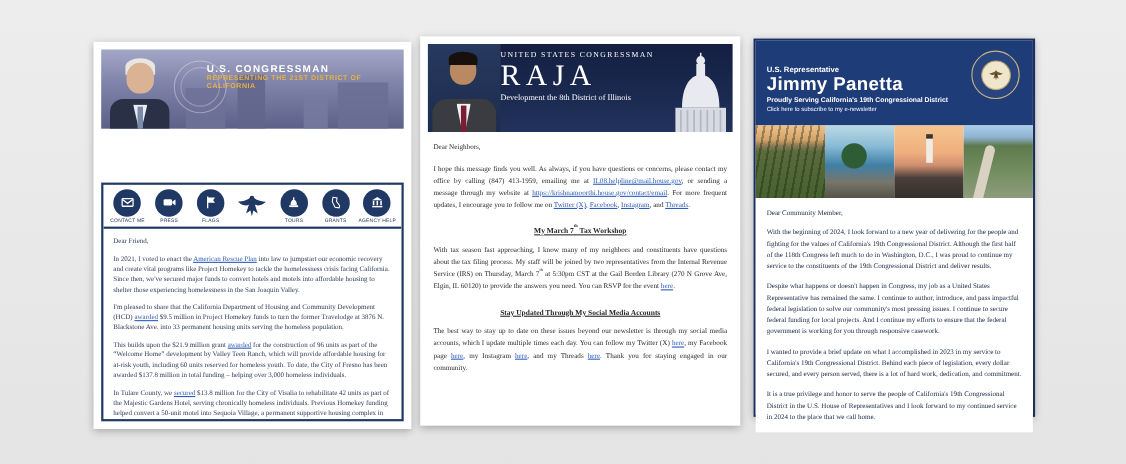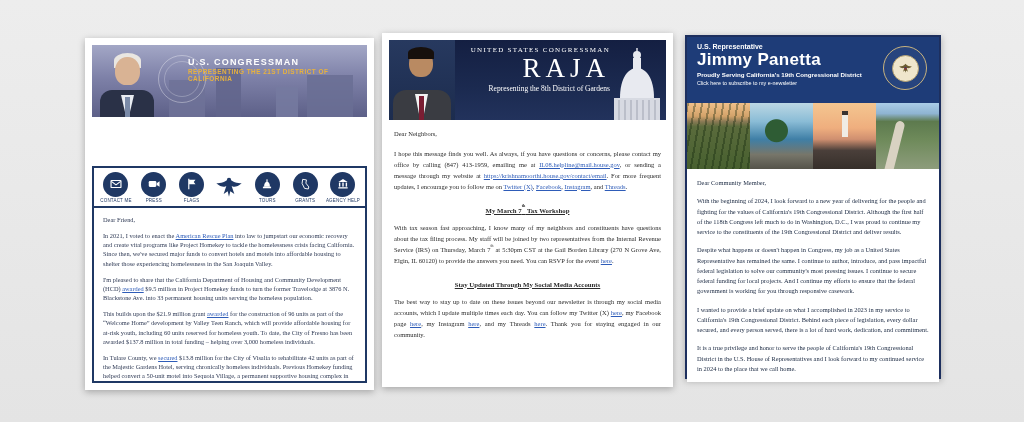--- a/index.html
+++ b/index.html
@@ -53,34 +53,34 @@
   #card-raja{left:382px;top:33px;width:291px;height:354px;padding:7px;display:flex;flex-direction:column;}
   .raja-header{flex:none;position:relative;height:80px;overflow:hidden;color:#fff;
     background:linear-gradient(180deg,#141f42 0%,var(--raja-navy) 60%,#22325c 100%);}
   .raja-portrait{position:absolute;left:0;top:0;width:66px;height:80px;background:linear-gradient(180deg,#27395f,#1c2c4e);}
   .raja-portrait .head{position:absolute;top:10px;left:20px;width:24px;height:27px;border-radius:48% 48% 45% 45%;background:#b98a62;}
   .raja-portrait .hair{position:absolute;top:7px;left:19px;width:26px;height:12px;border-radius:50% 50% 0 0;background:#17100c;}
   .raja-portrait .suit{position:absolute;bottom:0;left:4px;width:58px;height:30px;border-radius:13px 13px 0 0;background:#3a3c42;}
   .raja-portrait .shirt{position:absolute;bottom:0;left:26px;width:13px;height:26px;background:#f2f2f2;clip-path:polygon(0 0,100% 0,60% 100%,40% 100%);}
   .raja-portrait .tie{position:absolute;bottom:0;left:30px;width:5px;height:24px;background:#7a1e33;}
   .raja-dome{position:absolute;right:0;bottom:0;width:58px;height:78px;}
-  .raja-titles{position:absolute;left:66px;right:56px;top:6px;text-align:right;}
+  .raja-titles{position:absolute;left:66px;right:56px;top:6px;text-align:left;}
   .raja-pre{font-size:7px;letter-spacing:1.3px;}
-  .raja-first{font-size:27px;letter-spacing:5px;line-height:1.0;margin-top:1px;margin-left:30px;}
+  .raja-first{font-size:27px;letter-spacing:5px;line-height:1.0;margin-top:1px;}
   .raja-last{font-size:14.5px;letter-spacing:1.8px;line-height:1.1;}
   .raja-tag{font-size:7.5px;margin-top:2px;}
   .raja-body{flex:1;padding:9px 5px 0;font-size:6.5px;line-height:1.68;color:#2b2b2b;text-align:justify;}
   .raja-body .salut{text-align:left;margin-bottom:9px;}
   .raja-body p{margin-bottom:9px;}
   .raja-h{text-align:center;font-weight:bold;text-decoration:underline;font-size:6.8px;margin:12px 0 7px;}
 
   
   #card-panetta{left:685px;top:35px;width:256px;height:344px;border:2px solid #1d2f5e;display:flex;flex-direction:column;}
-  .pan-header{flex:none;position:relative;height:66px;background:var(--panetta-navy);color:#fff;
-    font-family:"Liberation Sans","DejaVu Sans",sans-serif;padding:6px 10px 0;}
+  .pan-header{flex:none;position:relative;height:77px;background:var(--panetta-navy);color:#fff;
+    font-family:"Liberation Sans","DejaVu Sans",sans-serif;padding:23px 10px 0;}
   .pan-pre{font-size:7px;font-weight:bold;}
   .pan-name{font-size:17px;font-weight:bold;letter-spacing:.3px;line-height:1.15;}
   .pan-tag{font-size:6.2px;font-weight:bold;margin-top:1px;}
   .pan-sub{font-size:5.4px;margin-top:2px;cursor:pointer;}
   .pan-seal{position:absolute;right:12px;top:9px;width:44px;height:44px;border-radius:50%;
     background:#27447e;border:1.5px solid var(--seal-gold);display:flex;align-items:center;justify-content:center;}
   .pan-seal .inner{width:27px;height:27px;border-radius:50%;background:#efe6cc;border:1px solid #b6a271;
     display:flex;align-items:center;justify-content:center;}
   .pan-seal svg{width:19px;height:19px;}
   .pan-photos{flex:none;height:66px;display:flex;}
@@ -223,21 +223,21 @@
             </g>
           <path d="M12 56 C12 36 20 26 29 26 C38 26 46 36 46 56 Z" fill="#e8eaf0"></path>
           <rect x="25" y="16" width="8" height="11" fill="#e8eaf0"></rect>
           <circle cx="29" cy="13" r="4" fill="#e8eaf0"></circle>
           <rect x="28.3" y="6" width="1.4" height="5" fill="#e8eaf0"></rect>
         </svg>
       </div>
       <div class="raja-titles">
         <div class="raja-pre">UNITED STATES CONGRESSMAN</div>
         <div class="raja-first">RAJA</div>
-        <div class="raja-tag">Representing the 8th District of Gardens</div>
+        <div class="raja-tag">Development the 8th District of Illinois</div>
       </div>
     </div>
     <div class="raja-body">
       <p class="salut">Dear Neighbors,</p>
       <p><span>I hope this message finds you well. As always, if you have questions or concerns, please contact my office by calling (847) 413-1959, emailing me at </span><a class="lnk" href="#">IL08.helpline@mail.house.gov</a><span>, or sending a message through my website at </span><a class="lnk" href="#">https://krishnamoorthi.house.gov/contact/email</a><span>. For more frequent updates, I encourage you to follow me on </span><a class="lnk" href="#">Twitter (X)</a><span>, </span><a class="lnk" href="#">Facebook</a><span>, </span><a class="lnk" href="#">Instagram</a><span>, and </span><a class="lnk" href="#">Threads</a><span>.</span></p>
       <div class="raja-h"><span>My March 7</span><sup>th</sup><span> Tax Workshop</span></div>
       <p><span>With tax season fast approaching, I know many of my neighbors and constituents have questions about the tax filing process. My staff will be joined by two representatives from the Internal Revenue Service (IRS) on Thursday, March 7</span><sup>th</sup><span> at 5:30pm CST at the Gail Borden Library (270 N Grove Ave, Elgin, IL 60120) to provide the answers you need. You can RSVP for the event </span><a class="lnk" href="#">here</a><span>.</span></p>
       <div class="raja-h"><span>Stay Updated Through My Social Media Accounts</span></div>
       <p><span>The best way to stay up to date on these issues beyond our newsletter is through my social media accounts, which I update multiple times each day. You can follow my Twitter (X) </span><a class="lnk" href="#">here</a><span>, my Facebook page </span><a class="lnk" href="#">here</a><span>, my Instagram </span><a class="lnk" href="#">here</a><span>, and my Threads </span><a class="lnk" href="#">here</a><span>. Thank you for staying engaged in our community.</span></p>
     </div>

